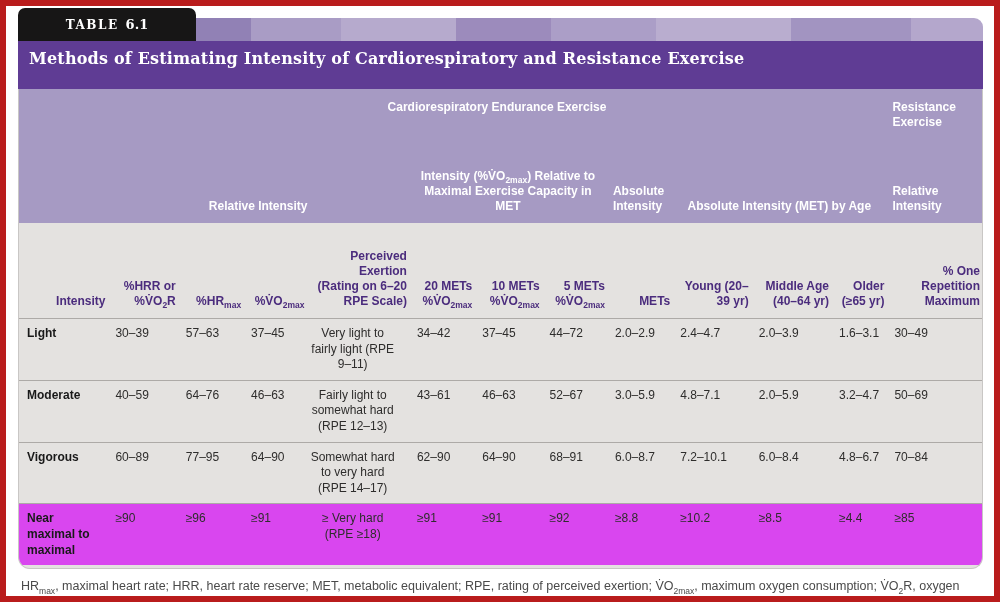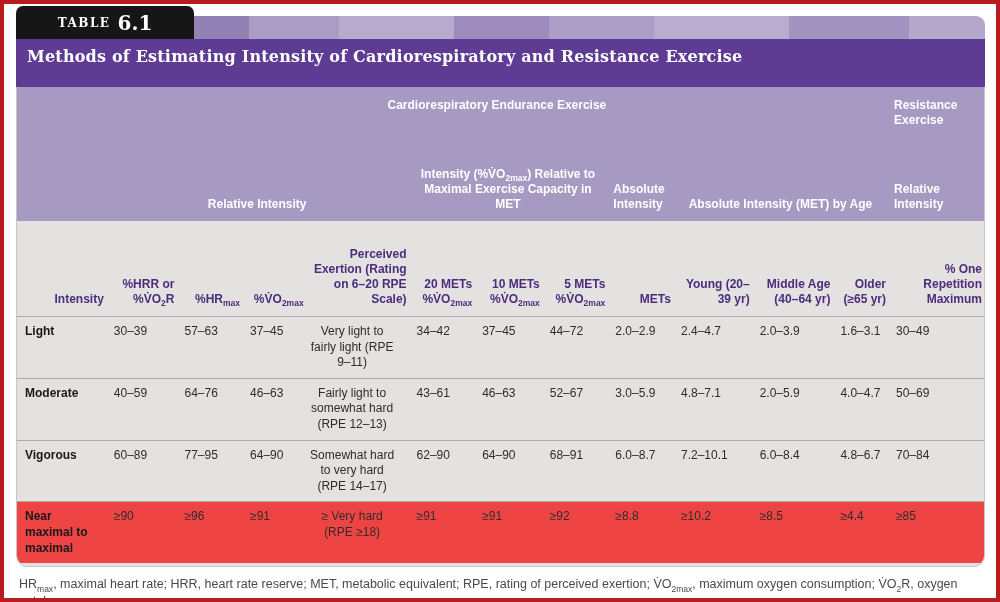--- a/index.html
+++ b/index.html
@@ -1,29 +1,29 @@
 <!DOCTYPE html>
 <html><head>
 <meta charset="utf-8">
 <style>
   html,body{margin:0;padding:0;background:#ffffff;}
   .frame{
     width:1000px;height:602px;box-sizing:border-box;background:#fff;
-    border:4px solid #b91c1c;padding:2px 11px 0 12px;overflow:hidden;
+    border:6px solid #b91c1c;padding:2px 11px 0 12px;overflow:hidden;
     font-family:"Liberation Sans",sans-serif;
   }
   
   .top-row{display:flex;align-items:flex-start;height:33px;}
   .table-tab{
     width:178px;height:33px;background:#171616;border-radius:7px 7px 0 0;
     color:#fff;display:flex;align-items:center;justify-content:center;gap:7px;
     font-family:"DejaVu Serif",serif;font-weight:bold;flex:0 0 auto;
   }
   .table-tab .tab-word{font-size:12px;letter-spacing:1.5px;}
-  .table-tab .tab-num{font-size:20px;}
+  .table-tab .tab-num{font-size:13px;}
   .deco-strip{flex:1;display:flex;height:23px;margin-top:10px;border-radius:0 9px 0 0;overflow:hidden;}
   .deco-strip div{height:100%;}
   
   .title-bar{
     background:#5f3c94;color:#fff;font-family:"DejaVu Serif",serif;font-weight:bold;
     font-size:16px;padding:8px 10px 21px 11px;letter-spacing:.2px;
   }
   
   .table-body{
     background:#e4e2e0;border:1px solid #c9c7c5;border-top:none;
@@ -38,21 +38,21 @@
   tr.col-head th{
     color:#4b2c7d;text-align:right;vertical-align:bottom;
     padding:8px 2px 9px 8px;height:78px;line-height:1.25;font-size:12px;
   }
   tbody th,tbody td{
     text-align:left;vertical-align:top;padding:7px 3px 7px 8px;
     color:#2e2d2c;line-height:1.3;font-size:12px;
   }
   tbody th.row-label{font-weight:bold;color:#191919;}
   tbody tr{border-top:1px solid #adaaa7;}
-  tbody tr.row-last{background:#ef4444;}
+  tbody tr.row-last{background:#d946ef;}
   tbody td.rpe-cell{text-align:center;padding-left:2px;padding-right:12px;}
   sub{font-size:8.5px;line-height:0;}
   
   .footnote{margin:9px 2px 0 3px;color:#4a4a4a;font-size:12.5px;line-height:1.35;}
   .footnote p{margin:0 0 9px 0;}
 </style>
 </head>
 <body>
 
 <div class="frame">
@@ -144,21 +144,21 @@
             <td>40–59</td>
             <td>64–76</td>
             <td>46–63</td>
             <td class="rpe-cell">Fairly light to somewhat hard (RPE 12–13)</td>
             <td>43–61</td>
             <td>46–63</td>
             <td>52–67</td>
             <td>3.0–5.9</td>
             <td>4.8–7.1</td>
             <td>2.0–5.9</td>
-            <td>4.0–4.7</td>
+            <td>3.2–4.7</td>
             <td>50–69</td>
           </tr>
           <tr>
             <th class="row-label">Vigorous</th>
             <td>60–89</td>
             <td>77–95</td>
             <td>64–90</td>
             <td class="rpe-cell">Somewhat hard to very hard (RPE 14–17)</td>
             <td>62–90</td>
             <td>64–90</td>

